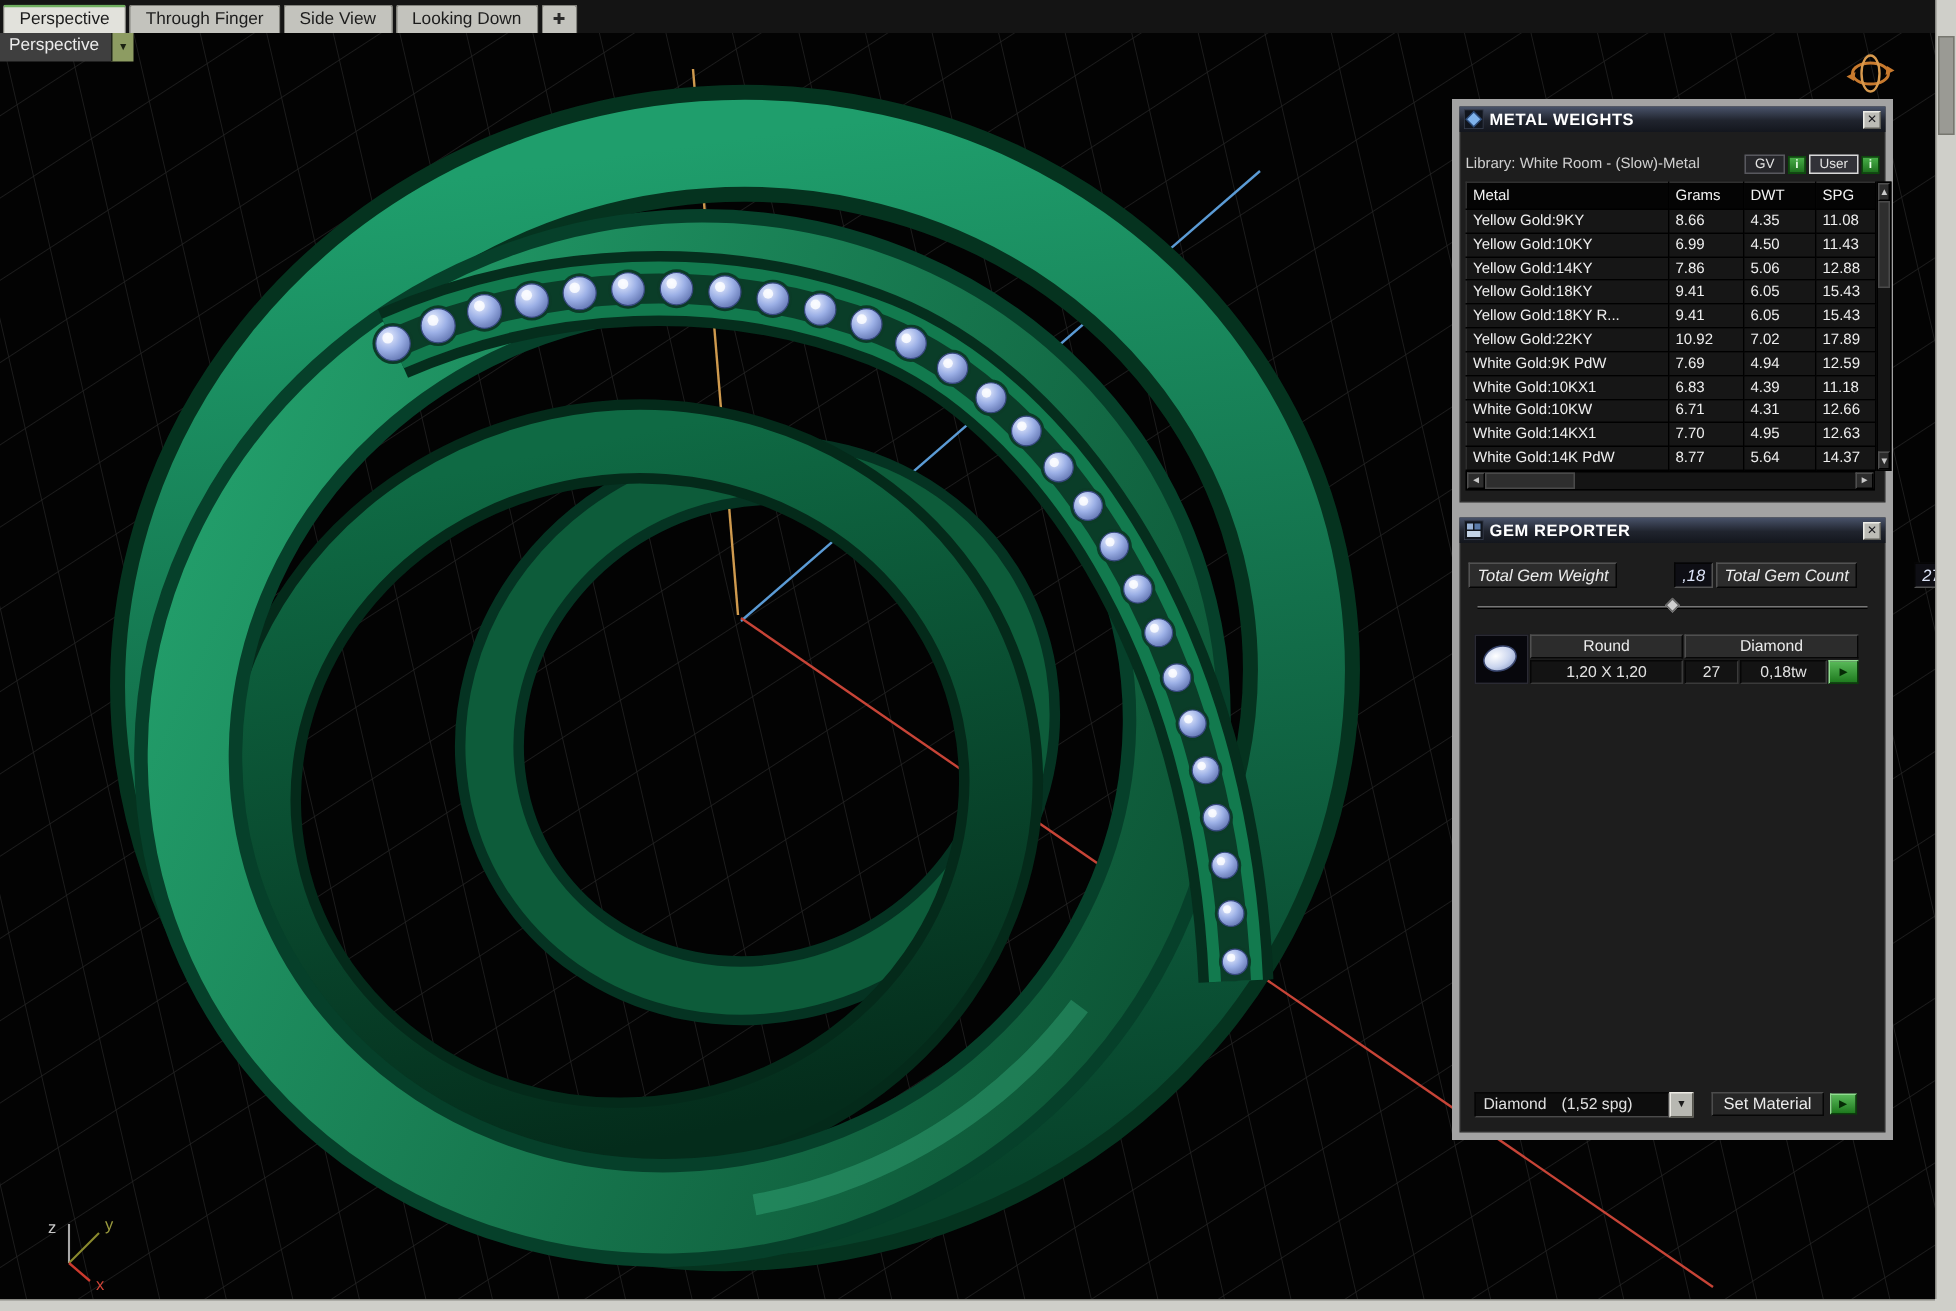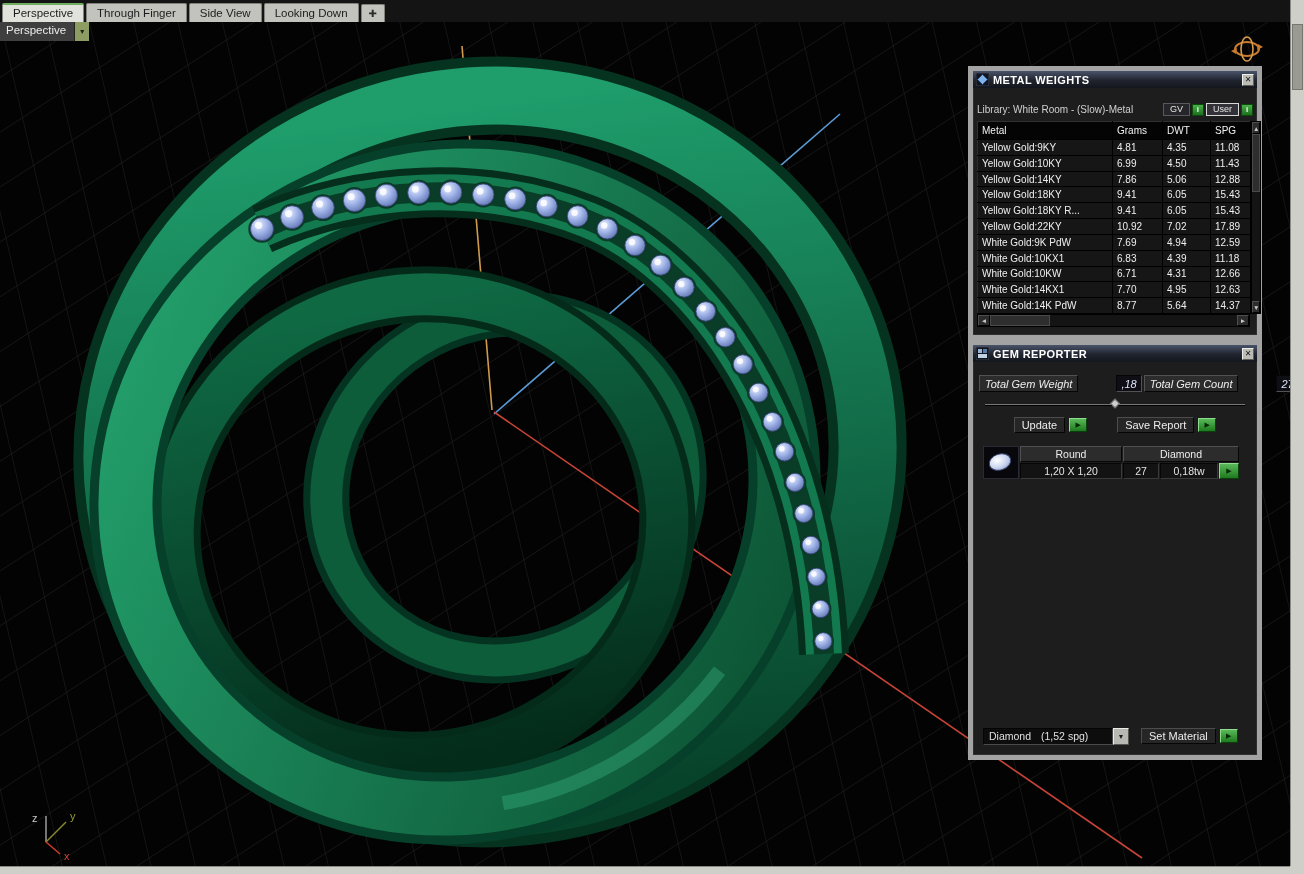--- a/index.html
+++ b/index.html
@@ -296,21 +296,21 @@
           <tr>
             <th>Metal</th>
             <th>Grams</th>
             <th>DWT</th>
             <th>SPG</th>
           </tr>
         </thead>
         <tbody>
           <tr>
             <td>Yellow Gold:9KY</td>
-            <td>4.81</td>
+            <td>8.66</td>
             <td>4.35</td>
             <td>11.08</td>
           </tr>
           <tr>
             <td>Yellow Gold:10KY</td>
             <td>6.99</td>
             <td>4.50</td>
             <td>11.43</td>
           </tr>
           <tr>
@@ -405,30 +405,20 @@
       <span class="gval">,18</span>
       <span class="glabel">Total Gem Count</span>
       <span class="gval" style="width:30px">27</span>
     </div>
 
     <div class="sliderrow">
       <div class="slider-line"></div>
       <div class="slider-thumb"></div>
     </div>
 
-    <div class="buttonsrow">
-      <div class="btngroup">
-        <span class="btnlabel">Update</span>
-        <span class="green-btn">▶</span>
-      </div>
-      <div class="btngroup">
-        <span class="btnlabel">Save Report</span>
-        <span class="green-btn">▶</span>
-      </div>
-    </div>
 
     <div class="gemgrid">
       <div class="gthumb">
         <svg width="34" height="31" viewBox="0 0 34 31">
           <defs>
             <radialGradient id="tg" cx="0.4" cy="0.35" r="0.9">
               <stop offset="0" stop-color="#ffffff"></stop>
                 <stop offset="0.5" stop-color="#c9d4ee"></stop>
                 <stop offset="1" stop-color="#7688b8"></stop>
             </radialGradient>

